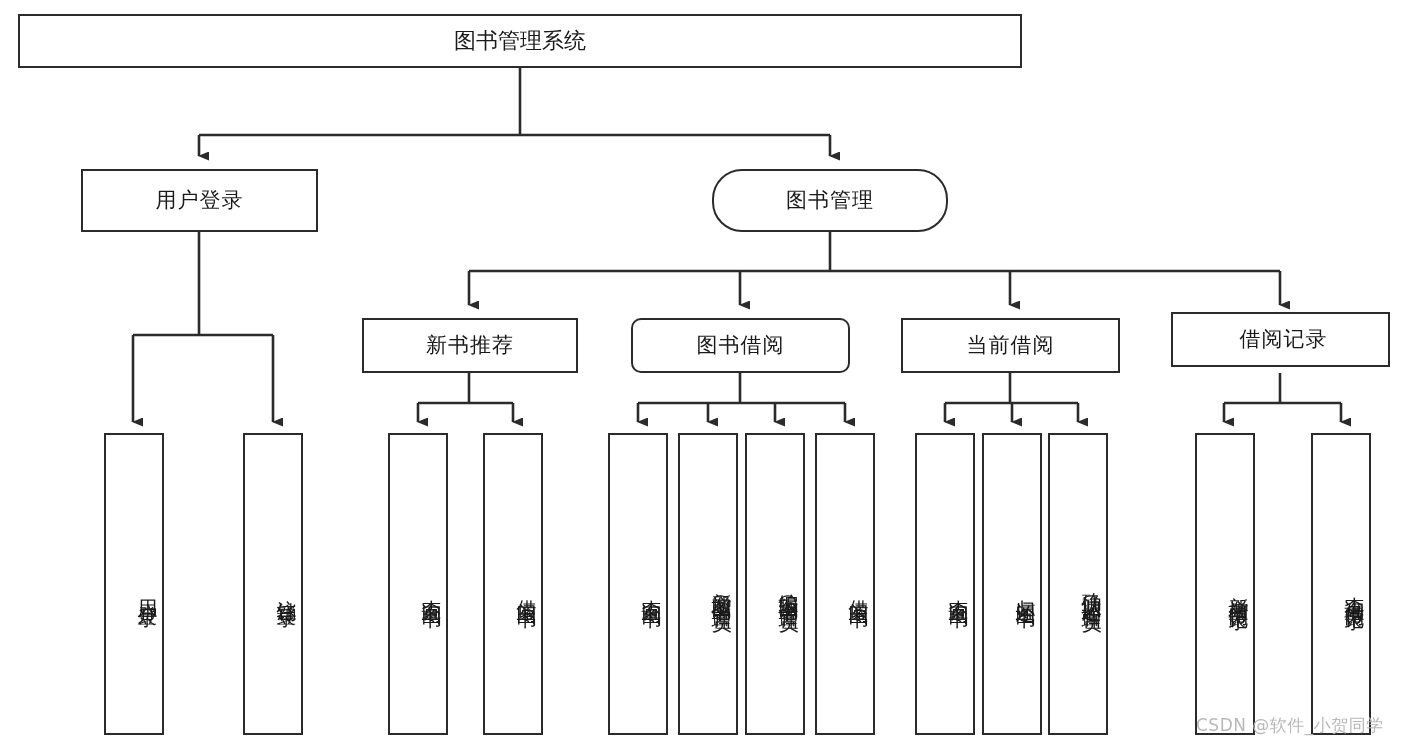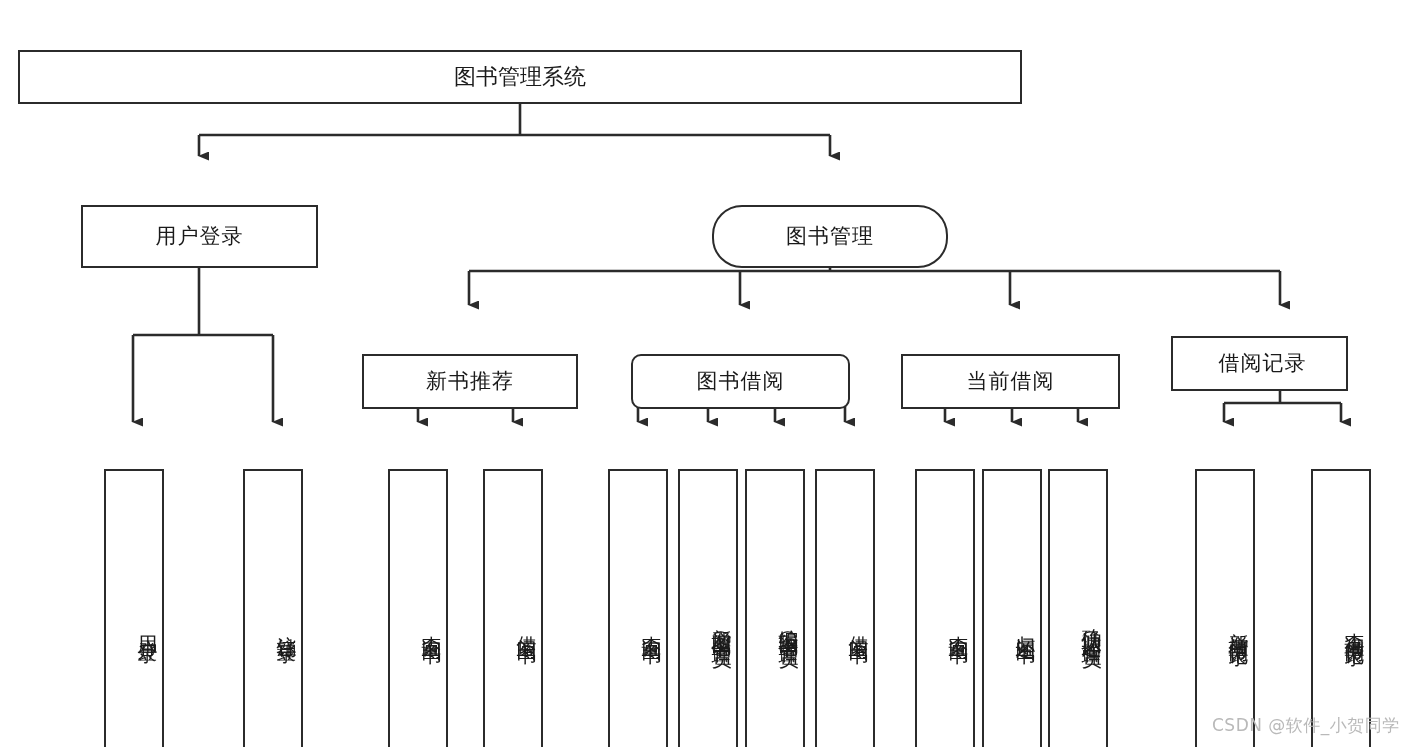--- a/index.html
+++ b/index.html
@@ -26,21 +26,20 @@
   }
   .node {
     position: absolute;
     box-sizing: border-box;
     background: #ffffff;
     border: 2.5px solid #2b2b2b;
     display: flex;
     align-items: center;
     justify-content: center;
     color: #1a1a1a;
-    margin-top: 36px;
   }
   .node.horiz {
     font-size: 21px;
     letter-spacing: 1px;
     line-height: 1.2;
   }
   .node.root {
     font-size: 22px;
   }
   .node.vert {
@@ -122,21 +121,21 @@
   </svg>
 
   <div class="node root" style="left:18px; top:14px; width:1004px; height:54px;">图书管理系统</div>
 
   <div class="node horiz" style="left:81px; top:169px; width:237px; height:63px;">用户登录</div>
   <div class="node horiz" style="left:712px; top:169px; width:236px; height:63px;border-radius:30px;">图书管理</div>
 
   <div class="node horiz" style="left:362px; top:318px; width:216px; height:55px;">新书推荐</div>
   <div class="node horiz" style="left:631px; top:318px; width:219px; height:55px;border-radius:10px;">图书借阅</div>
   <div class="node horiz" style="left:901px; top:318px; width:219px; height:55px;">当前借阅</div>
-  <div class="node horiz" style="left:1171px; top:300px; width:177px; height:55px;padding-left:6px;">借阅记录</div>
+  <div class="node horiz" style="left:1171px; top:312px; width:219px; height:55px;padding-left:6px;">借阅记录</div>
 
   <div class="node vert" style="left:104px; top:433px; width:60px; height:302px;">
     <span class="vlabel">用户登录</span>
   </div>
   <div class="node vert" style="left:243px; top:433px; width:60px; height:302px;">
     <span class="vlabel">注销登录</span>
   </div>
 
   <div class="node vert" style="left:388px; top:433px; width:60px; height:302px;">
     <span class="vlabel">查询图书</span>
@@ -168,15 +167,15 @@
     <span class="vlabel">确认归还（管理员）</span>
   </div>
 
   <div class="node vert" style="left:1195px; top:433px; width:60px; height:302px;">
     <span class="vlabel">新增借阅记录</span>
   </div>
   <div class="node vert" style="left:1311px; top:433px; width:60px; height:302px;">
     <span class="vlabel">查询借阅记录</span>
   </div>
 
-  <div class="watermark" style="left:1196px; top:714px;padding-left:16px;">CSDN @软件_小贺同学</div>
+  <div class="watermark" style="left:1196px; top:714px;">CSDN @软件_小贺同学</div>
 
 </div>
 
 </body></html>

